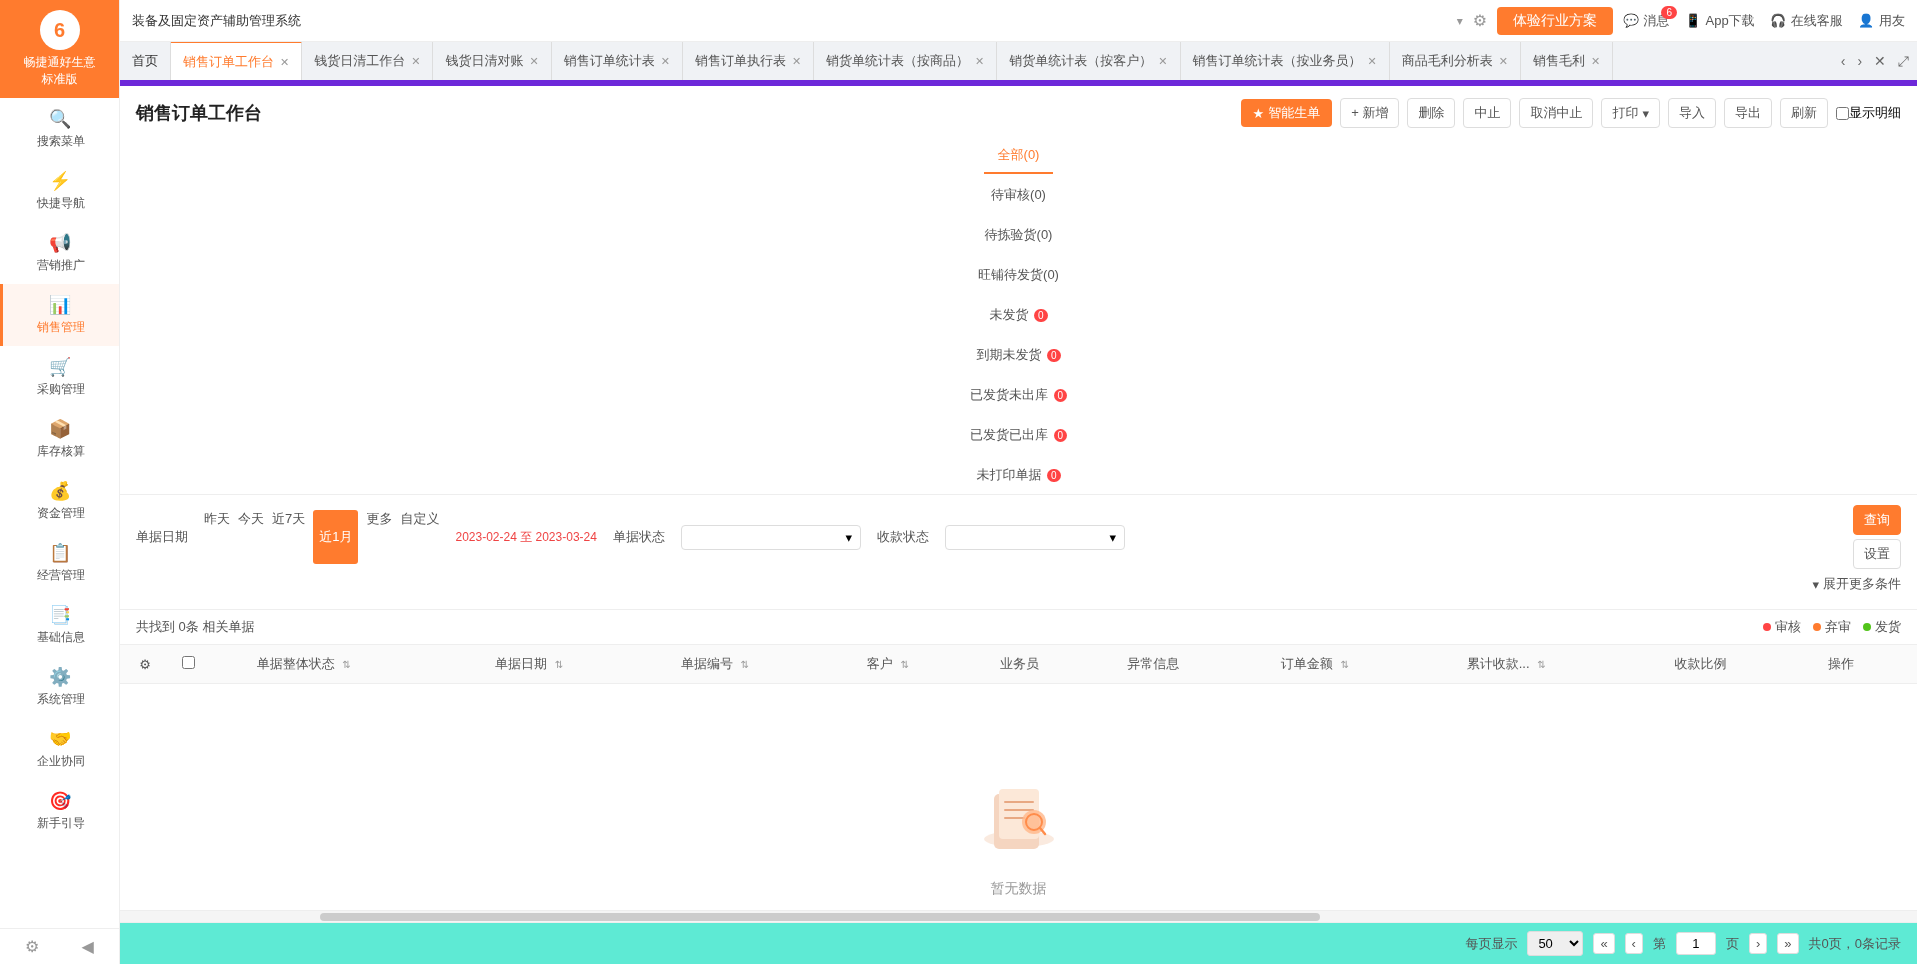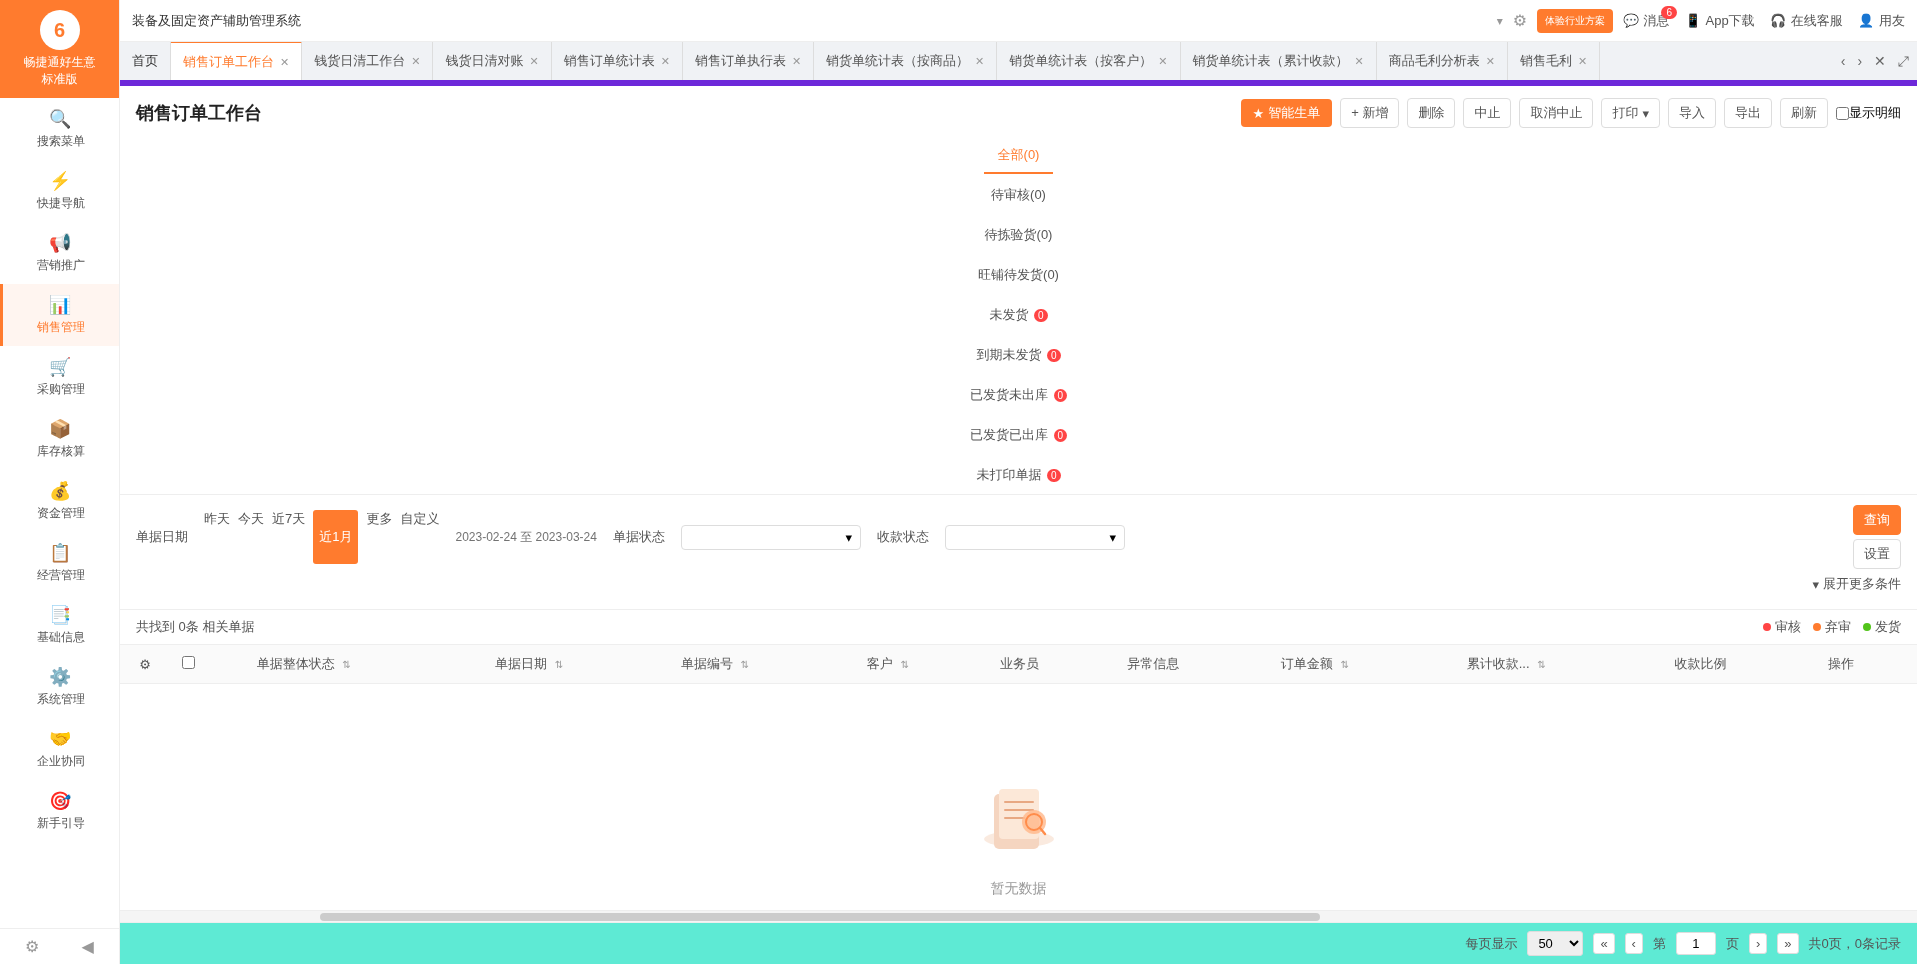--- a/index.html
+++ b/index.html
@@ -91,22 +91,22 @@
       display: flex;
       align-items: center;
       gap: 6px;
     }
     .topbar-dropdown { cursor: pointer; font-size: 12px; color: #999; }
     .topbar-btn-solution {
       background: #ff7b2e;
       color: white;
       border: none;
       border-radius: 4px;
-      padding: 5px 8px;
-      font-size: 10px;
+      padding: 5px 16px;
+      font-size: 14px;
       cursor: pointer;
     }
     .topbar-actions {
       display: flex;
       align-items: center;
       gap: 16px;
       font-size: 13px;
       color: #555;
     }
     .topbar-action-item {
@@ -268,21 +268,21 @@
       font-size: 13px;
       color: #555;
     }
     .filter-date-btn { cursor: pointer; color: #555; }
     .filter-date-btn.active-month {
       background: #ff7b2e;
       color: white;
       border-radius: 3px;
       padding: 18px 6px;
     }
-    .filter-date-range { font-size: 12px; color: #737373; }
+    .filter-date-range { font-size: 12px; color: #ef4444; }
     .filter-select {
       display: flex;
       align-items: center;
       border: 1px solid #ddd;
       border-radius: 4px;
       padding: 4px 8px;
       font-size: 13px;
       cursor: pointer;
       min-width: 180px;
       background: white;
@@ -543,21 +543,21 @@
     </div>
     <div class="tab">
       <span>销货单统计表（按商品）</span>
       <span class="tab-close">✕</span>
     </div>
     <div class="tab">
       <span>销货单统计表（按客户）</span>
       <span class="tab-close">✕</span>
     </div>
     <div class="tab">
-      <span>销货单统计表（累计收款）</span>
+      <span>销售订单统计表（按业务员）</span>
       <span class="tab-close">✕</span>
     </div>
     <div class="tab">
       <span>商品毛利分析表</span>
       <span class="tab-close">✕</span>
     </div>
     <div class="tab">
       <span>销售毛利</span>
       <span class="tab-close">✕</span>
     </div>

